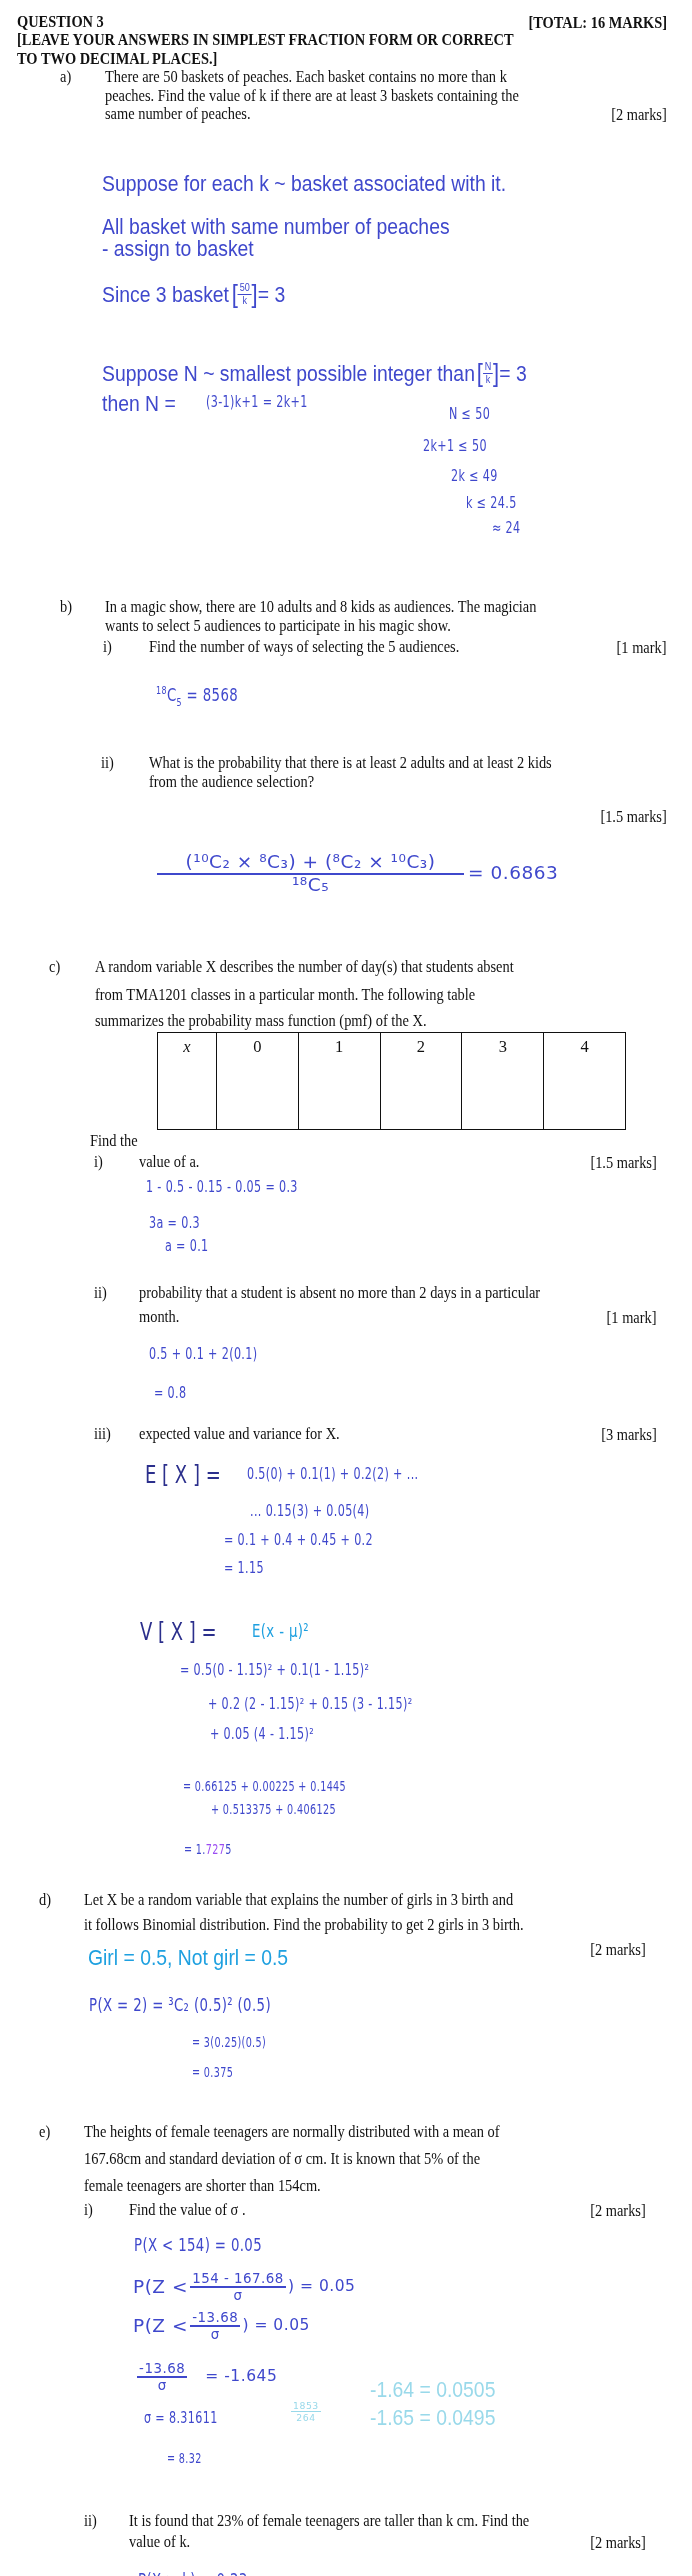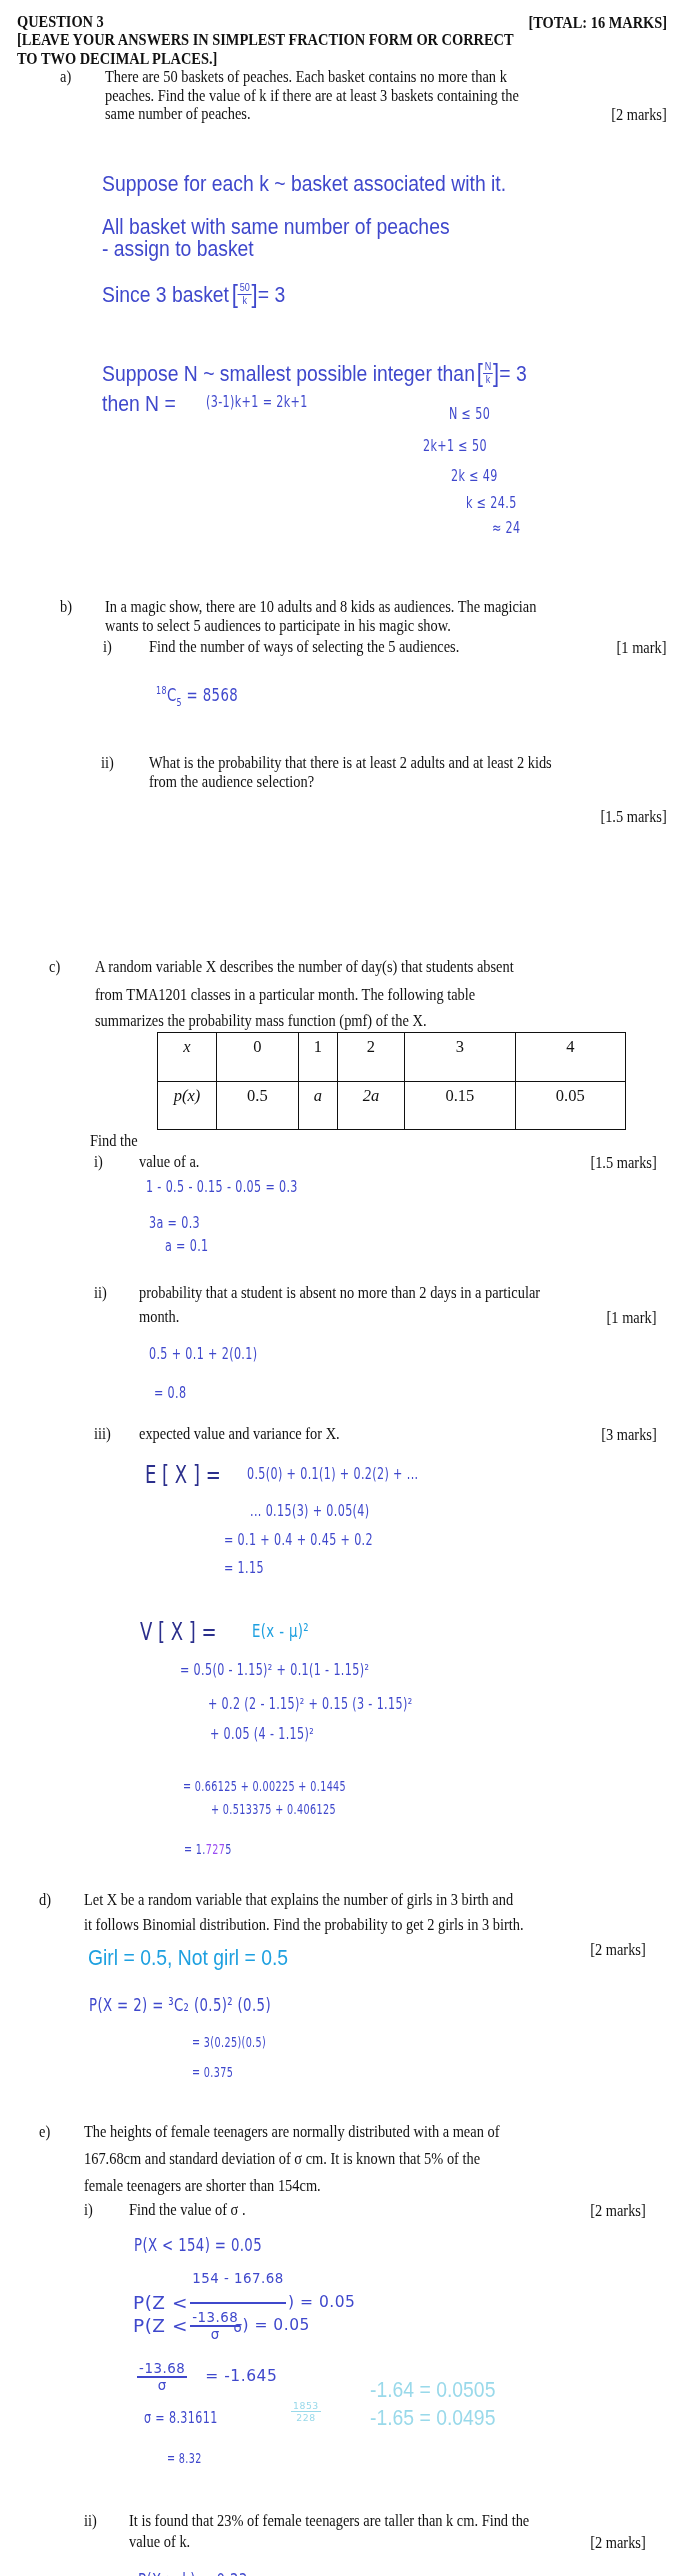--- a/index.html
+++ b/index.html
@@ -85,44 +85,44 @@
   <div class="abs mark" style="right:25px;top:639px;">[1  mark]</div>
   <div class="abs hand big" style="left:156px;top:685px;">
     <sup>18</sup><span>C</span><sub>5</sub>
     <span>= 8568</span>
   </div>
 
   <div class="abs print" style="left:101px;top:755px;">ii)</div>
   <div class="abs print" style="left:149px;top:755px;">What is the probability that there is at least 2 adults and at least 2 kids</div>
   <div class="abs print" style="left:149px;top:774px;">from the audience selection?</div>
   <div class="abs mark" style="right:25px;top:808px;">[1.5 marks]</div>
+  <div class="abs" style="left:157px;top:853px;display:flex;align-items:center;color:#3f48cc;">
+    <span class="frac hand big" style="transform:none;">
+      <span class="num">(¹⁰C₂ × ⁸C₃) + (⁸C₂ × ¹⁰C₃)</span>
+      <span class="bar" style="width:307px;"></span>
+      <span>¹⁸C₅</span>
+    </span>
+    <span class="hand big" style="transform:none;margin-left:4.1px;">= 0.6863</span>
+  </div>
 
   <div class="abs print" style="left:49px;top:959px;">c)</div>
   <div class="abs print" style="left:95px;top:959px;">A random variable X describes the number of day(s) that students absent</div>
   <div class="abs print" style="left:95px;top:987px;">from TMA1201 classes in a particular month. The following table</div>
   <div class="abs print" style="left:95px;top:1013px;">summarizes the probability mass function (pmf) of the X.</div>
 
   <table class="pmf">
     <tbody>
         <tr>
       <td class="first">x</td>
       <td>0</td>
       <td>1</td>
       <td>2</td>
       <td>3</td>
       <td>4</td>
     </tr>
-    <tr>
-      <td class="first">p(x)</td>
-      <td>0.5</td>
-      <td class="it">a</td>
-      <td class="it">2a</td>
-      <td>0.15</td>
-      <td>0.05</td>
-    </tr>
   </tbody>
     </table>
 
   <div class="abs print" style="left:90px;top:1133px;">Find the</div>
   <div class="abs print" style="left:94px;top:1154px;">i)</div>
   <div class="abs print" style="left:139px;top:1154px;">value of a.</div>
   <div class="abs mark" style="right:35px;top:1154px;">[1.5 marks]</div>
   <div class="abs hand" style="left:146px;top:1180px;">1 - 0.5 - 0.15 - 0.05 = 0.3</div>
   <div class="abs hand" style="left:149px;top:1216px;">3a = 0.3</div>
   <div class="abs hand" style="left:165px;top:1239px;">a = 0.1</div>
@@ -168,21 +168,21 @@
   <div class="abs print" style="left:84px;top:2124px;">The heights of female teenagers are normally distributed with a mean of</div>
   <div class="abs print" style="left:84px;top:2151px;">167.68cm and standard deviation of σ cm. It is known that 5% of the</div>
   <div class="abs print" style="left:84px;top:2178px;">female teenagers are shorter than 154cm.</div>
   <div class="abs print" style="left:84px;top:2202px;">i)</div>
   <div class="abs print" style="left:129px;top:2202px;">Find the value of σ .</div>
   <div class="abs mark" style="right:46px;top:2202px;">[2 marks]</div>
 
   <div class="abs hand big" style="left:134px;top:2236px;">P(X &lt; 154) = 0.05</div>
   <div class="abs" style="left:133px;top:2272px;display:flex;align-items:center;color:#3f48cc;">
     <span class="hand big" style="transform:none;">P(Z &lt;</span>
-    <span class="frac hand sm" style="transform:none;margin:0 2.1px;gap:16px;">
+    <span class="frac hand sm" style="transform:none;margin:0 2.1px;">
       <span class="num">154 - 167.68</span>
       <span class="bar" style="height:1.5px;"></span>
       <span>σ</span>
     </span>
     <span class="hand" style="transform:none;">) = 0.05</span>
   </div>
   <div class="abs" style="left:133px;top:2311px;display:flex;align-items:center;color:#3f48cc;">
     <span class="hand big" style="transform:none;">P(Z &lt;</span>
     <span class="frac hand sm" style="transform:none;margin:0 2.1px;">
       <span class="num">-13.68</span>
@@ -198,21 +198,21 @@
       <span>σ</span>
     </span>
     <span class="hand" style="transform:none;margin-left:18px;">= -1.645</span>
   </div>
   <div class="abs hand" style="left:144px;top:2411px;">σ = 8.31611</div>
   <div class="abs hand sm" style="left:167px;top:2452px;">= 8.32</div>
   <div class="abs" style="left:291px;top:2401px;display:flex;color:#99d9ea;">
     <span class="frac hand sm light" style="transform:none;font-size:9.3px;">
       <span class="num">1853</span>
       <span class="bar" style="height:1px;"></span>
-      <span>228</span>
+      <span>264</span>
     </span>
   </div>
   <div class="abs typed light" style="left:370px;top:2379px;">-1.64 = 0.0505</div>
   <div class="abs typed light" style="left:370px;top:2407px;">-1.65 = 0.0495</div>
 
   <div class="abs print" style="left:84px;top:2513px;">ii)</div>
   <div class="abs print" style="left:129px;top:2513px;">It is found that 23% of female teenagers are taller than k cm. Find the</div>
   <div class="abs print" style="left:129px;top:2534px;">value of k.</div>
   <div class="abs mark" style="right:46px;top:2534px;">[2 marks]</div>
 

